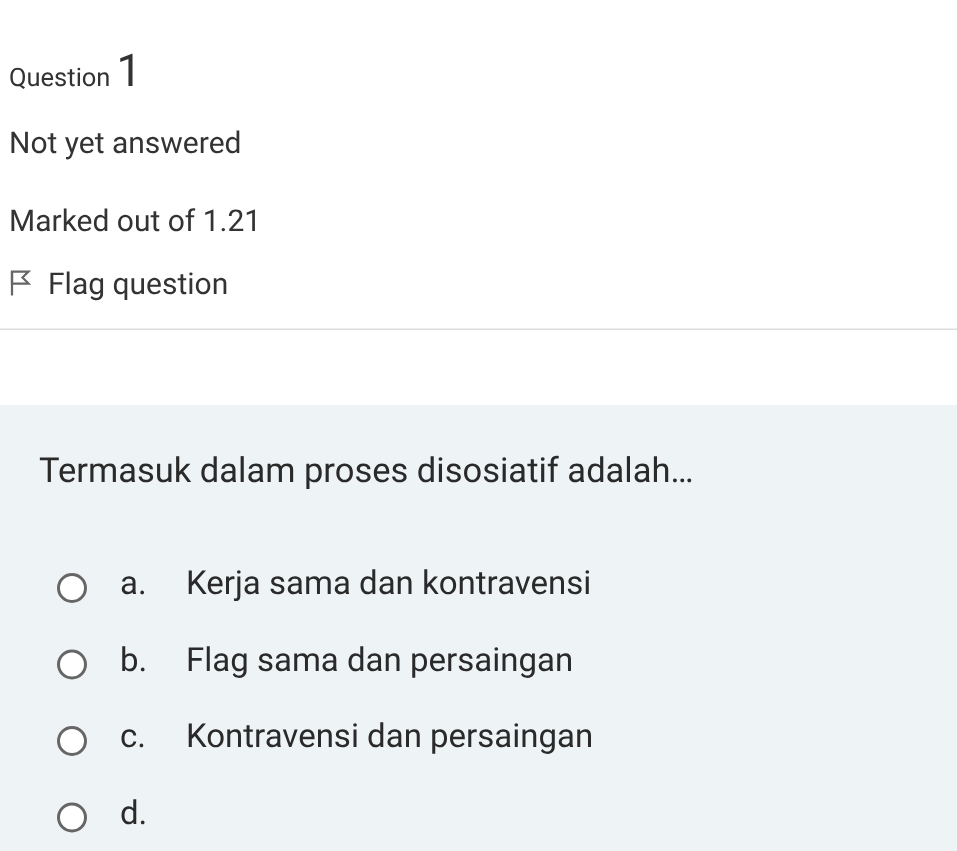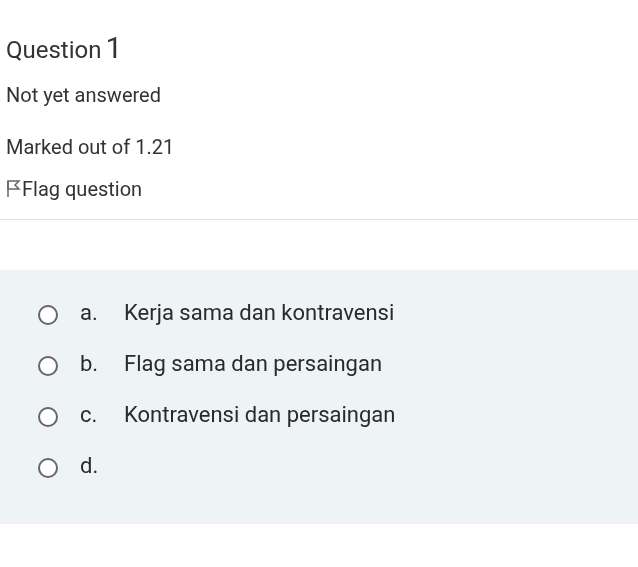--- a/index.html
+++ b/index.html
@@ -20,21 +20,21 @@
     }
     .header-block {
       padding: 25px 6px 18px 6px;
       border-bottom: 1px solid #ddd;
       background: #fff;
     }
     .question-line {
       margin-bottom: 18px;
     }
     .question-label {
-      font-size: 24px;
+      font-size: 17px;
       color: #333;
       font-weight: 400;
     }
     .question-number {
       font-size: 30px;
       color: #333;
       font-weight: 400;
     }
     .status-line {
       font-size: 20px;
@@ -42,20 +42,21 @@
       margin-bottom: 28px;
     }
     .marks-line {
       font-size: 20px;
       color: #333;
       margin-bottom: 18px;
     }
     .flag-line {
       display: flex;
       align-items: center;
+      gap: 10px;
     }
     .flag-icon {
       width: 16px;
       height: 18px;
     }
     .flag-text {
       font-size: 20px;
       color: #333;
     }
     .spacer {
@@ -122,20 +123,21 @@
         <path d="M 2 1 L 13 1 L 9 5 L 13 9 L 2 9 Z" stroke="#666" stroke-width="1.5" fill="none"></path>
       </svg>
     </span>
     <span class="flag-text">Flag question</span>
   </div>
 </div>
 
 <div class="spacer"></div>
 
 <div class="question-body">
+  <div class="question-text">Termasuk dalam proses disosiatif adalah…</div>
   <div class="options">
     <div class="option-row">
       <div class="radio"></div>
       <span class="option-label">a.</span>
       <span class="option-text">Kerja sama dan kontravensi</span>
     </div>
     <div class="option-row">
       <div class="radio"></div>
       <span class="option-label">b.</span>
       <span class="option-text">Flag sama dan persaingan</span>

